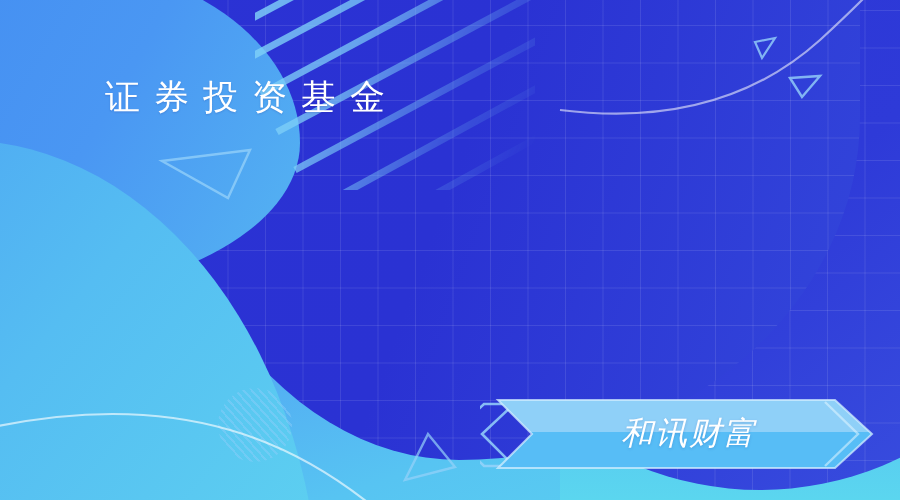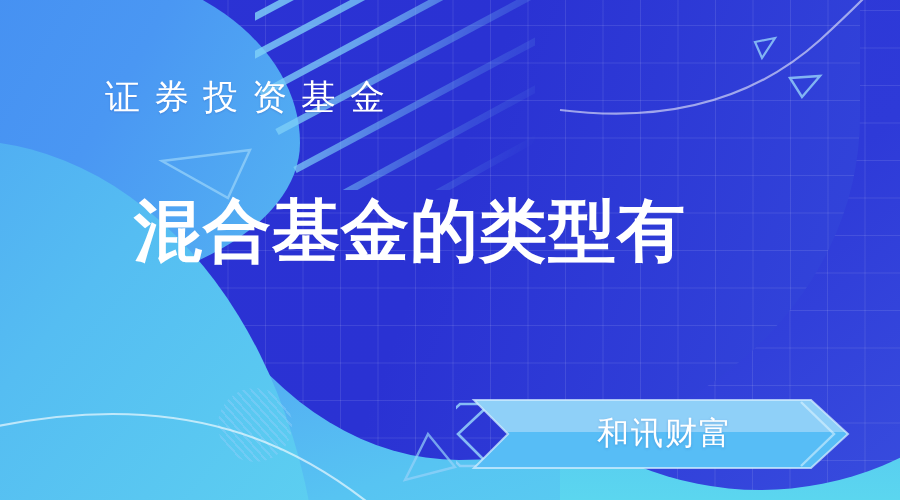--- a/index.html
+++ b/index.html
@@ -138,24 +138,25 @@
     font-size: 68px;
     font-weight: bold;
     line-height: 88px;
     letter-spacing: 1px;
     white-space: nowrap;
   }
 
   
   .banner {
     position: absolute;
-    left: 456px;
+    left: 480px;
     top: 398px;
     width: 400px;
     height: 72px;
+    font-style: italic;
   }
   .banner svg { display: block; }
   .banner-label {
     position: absolute;
     left: 0; top: 0;
     width: 400px; height: 72px;
     display: flex;
     align-items: center;
     justify-content: center;
     padding-left: 18px;
@@ -207,21 +208,20 @@
     <path d="M 755 42 L 775 38 L 762 58 Z" fill="none" stroke="rgba(150,210,250,0.8)" stroke-width="2.2"></path>
 
     <path d="M 790 78 L 820 76 L 802 97 Z" fill="none" stroke="rgba(150,210,250,0.8)" stroke-width="2.4"></path>
 
     <path d="M 428 434 L 455 467 L 405 480 Z" fill="none" stroke="rgba(150,210,250,0.70)" stroke-width="2.4"></path>
   </svg>
 
   <div class="subtitle">证券投资基金</div>
 
   <div class="title-wrap">
-    <div class="title-line">混合基金的类型有</div>
   </div>
 
   <div class="banner">
     <svg width="400" height="72" viewBox="0 0 400 72" xmlns="http://www.w3.org/2000/svg">
       <defs>
         <clipPath id="bannerClip">
           <path d="M 18 2 L 355 2 L 392 36 L 355 70 L 18 70 L 52 36 Z"></path>
         </clipPath>
       </defs>
 

